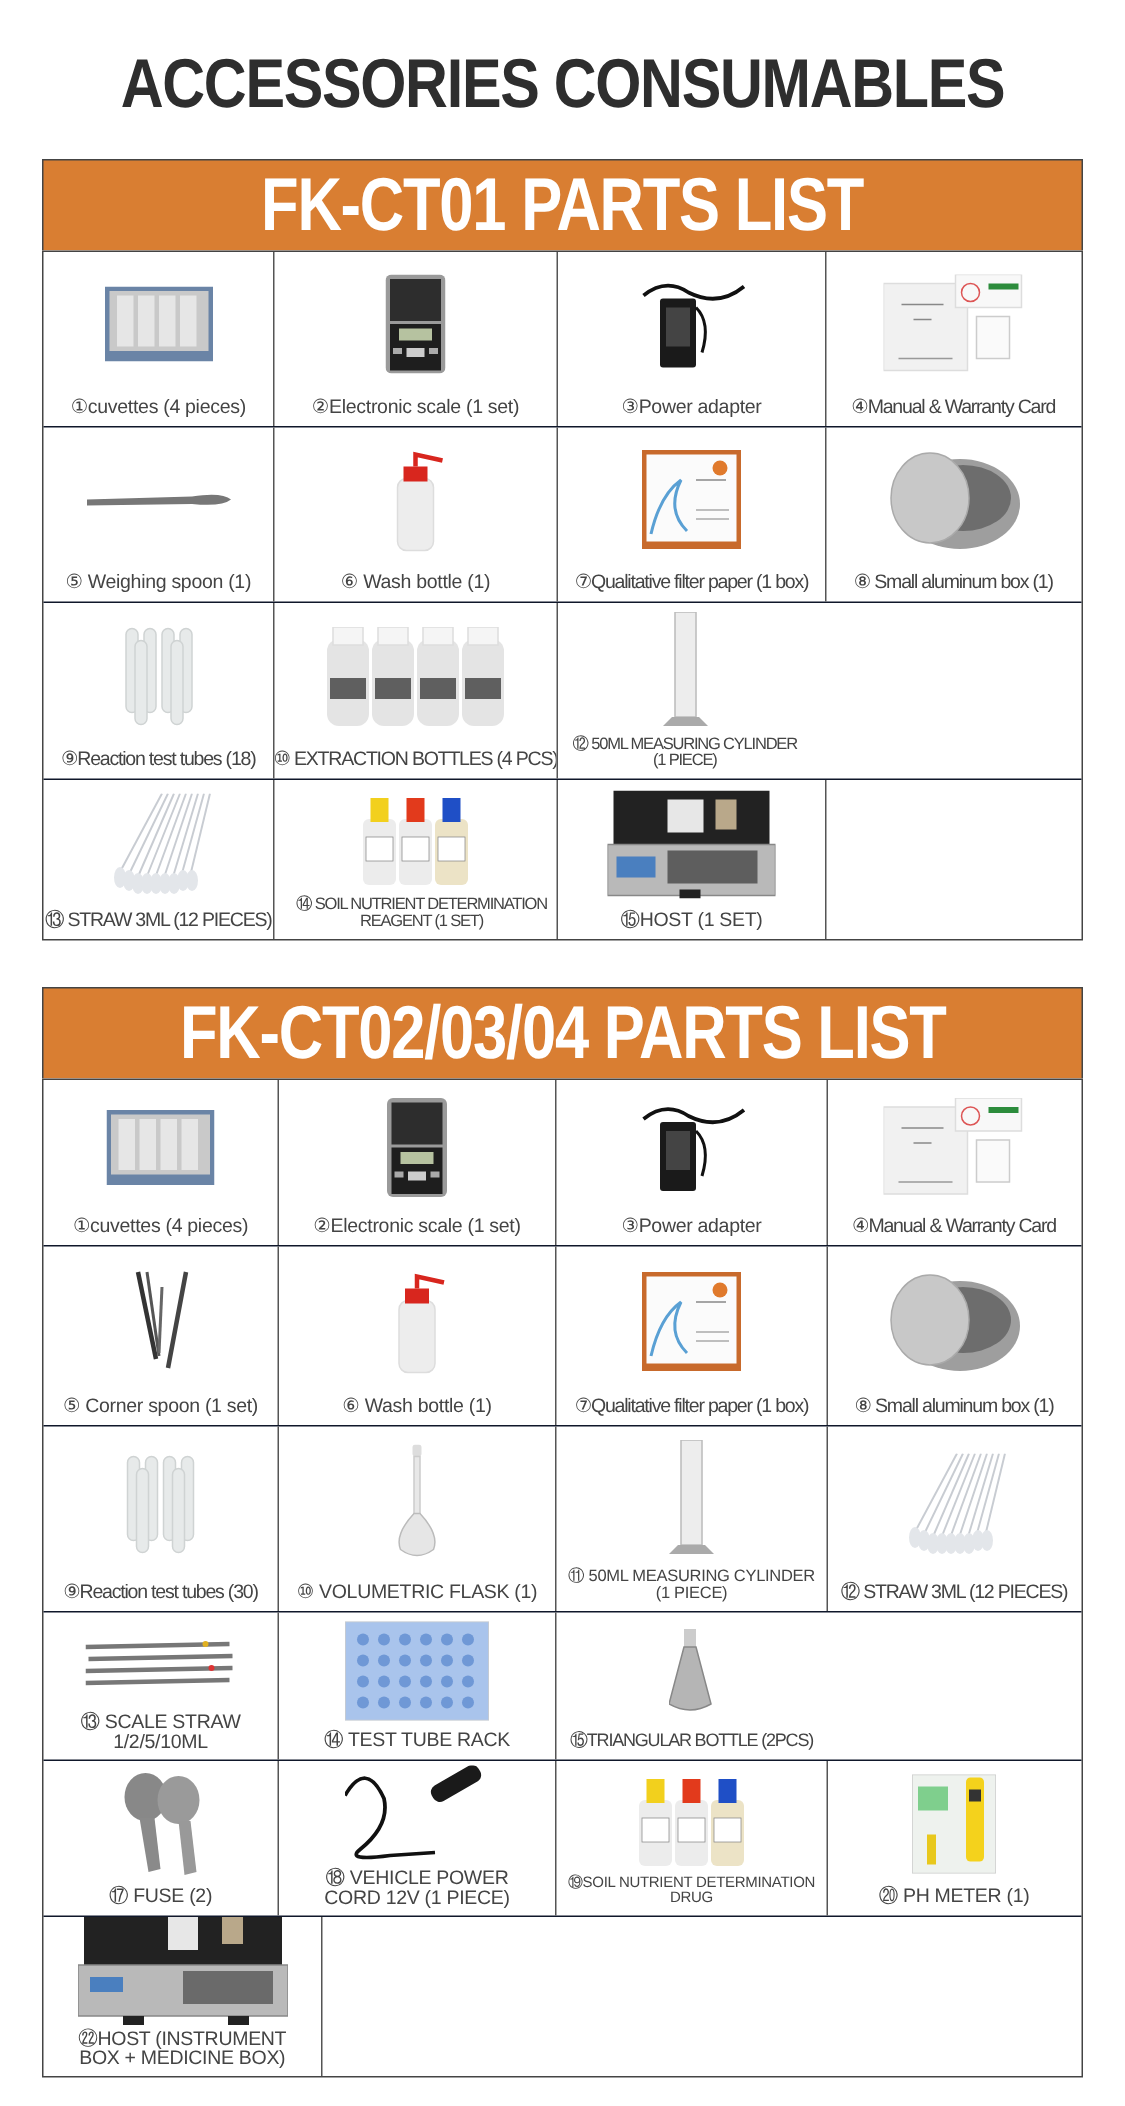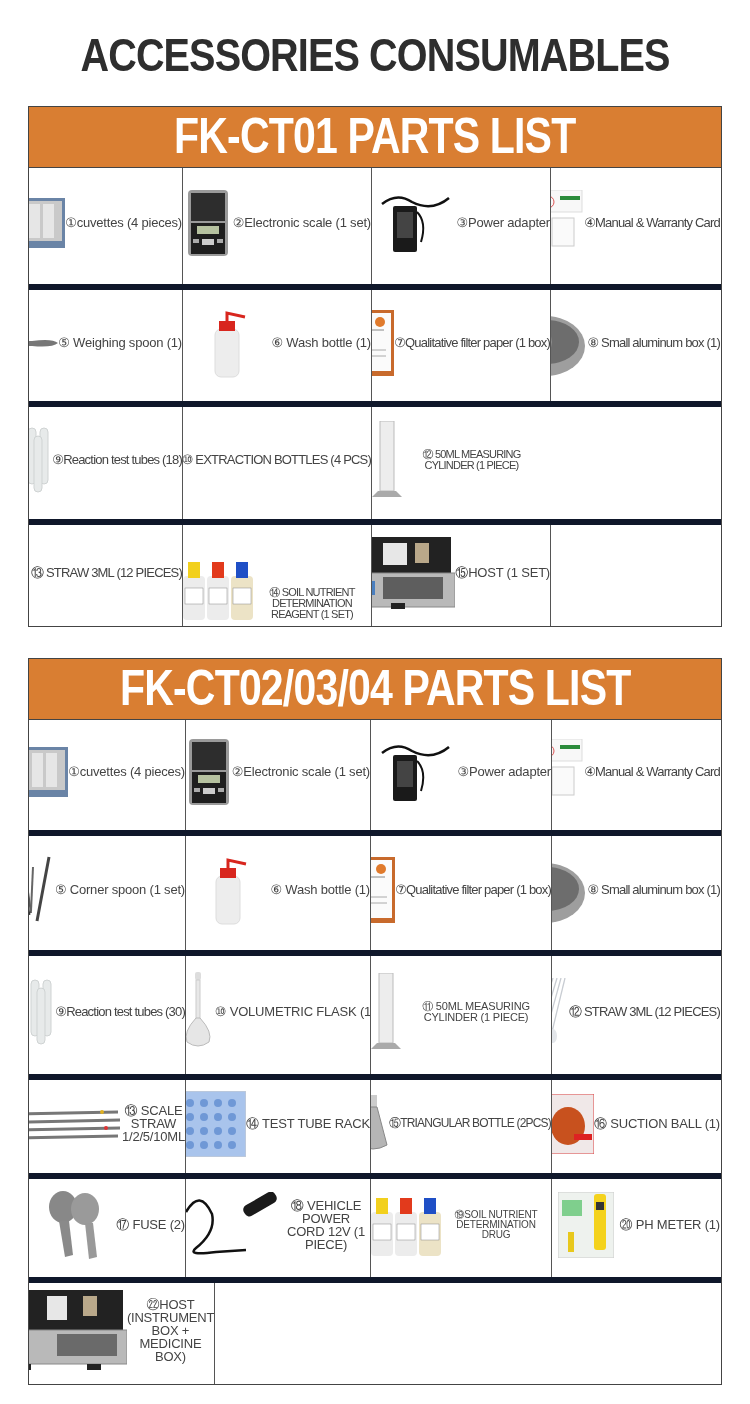--- a/index.html
+++ b/index.html
@@ -16,25 +16,25 @@
   .section { position: absolute; left: 28px; width: 694px; }
   .section-header {
     background: #d97e32; color: #ffffff; text-align: center;
     border: 1.5px solid #444; border-bottom: none;
     font-weight: bold; font-size: 50px; line-height: 58px; height: 61px;
     letter-spacing: -1px;
   }
   .section-header span { display: inline-block; transform: scaleX(0.82); }
 
   .grid { position: relative; border: 1.5px solid #444; background: #fff; }
-  .row { display: flex; border-top: 6px solid #0f172a; }
+  .row { display: flex; border-top: 1px solid #0f172a; }
   .row:first-child { border-top: none; }
   .cell {
     position: relative; border-left: 1px solid #555;
-    display: flex; flex-direction: row; align-items: center; justify-content: flex-end;
+    display: flex; flex-direction: column; align-items: center; justify-content: flex-end;
     padding-bottom: 6px; overflow: hidden;
   }
   .cell:first-child { border-left: none; }
   .thumb { flex: 1; display: flex; align-items: center; justify-content: center; width: 100%; }
   .label {
     font-size: 13px; color: #444; text-align: center; line-height: 1.05;
     white-space: nowrap; letter-spacing: -0.2px;
   }
   .label.small { font-size: 11px; line-height: 1.0; white-space: normal; }
   .label.condensed { letter-spacing: -0.8px; }
@@ -531,28 +531,20 @@
         <div class="label"><span>⑭</span><span> TEST TUBE RACK</span></div>
       </div>
       <div class="cell" style="width:181px;">
         <div class="thumb">
             <svg width="30" height="58">
               <use href="#i-triangle"></use>
             </svg>
           </div>
         <div class="label condensed" style="font-size:12px;"><span>⑮</span><span>TRIANGULAR BOTTLE (2PCS)</span></div>
       </div>
-      <div class="cell" style="width:169px;">
-        <div class="thumb">
-            <svg width="50" height="60">
-              <use href="#i-suction"></use>
-            </svg>
-          </div>
-        <div class="label"><span>⑯</span><span> SUCTION BALL (1)</span></div>
-      </div>
     </div>
 
     <div class="row" style="height:104px;">
       <div class="cell" style="width:156px;">
         <div class="thumb">
             <svg width="56" height="72">
               <use href="#i-fuse"></use>
             </svg>
           </div>
         <div class="label"><span>⑰</span><span> FUSE (2)</span></div>

